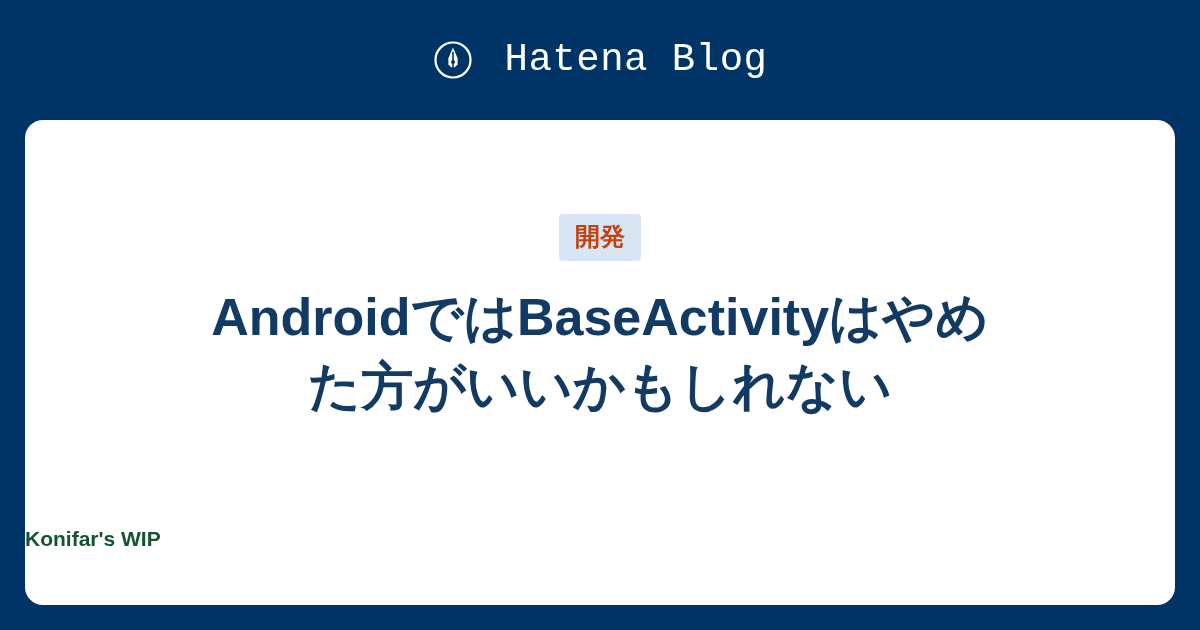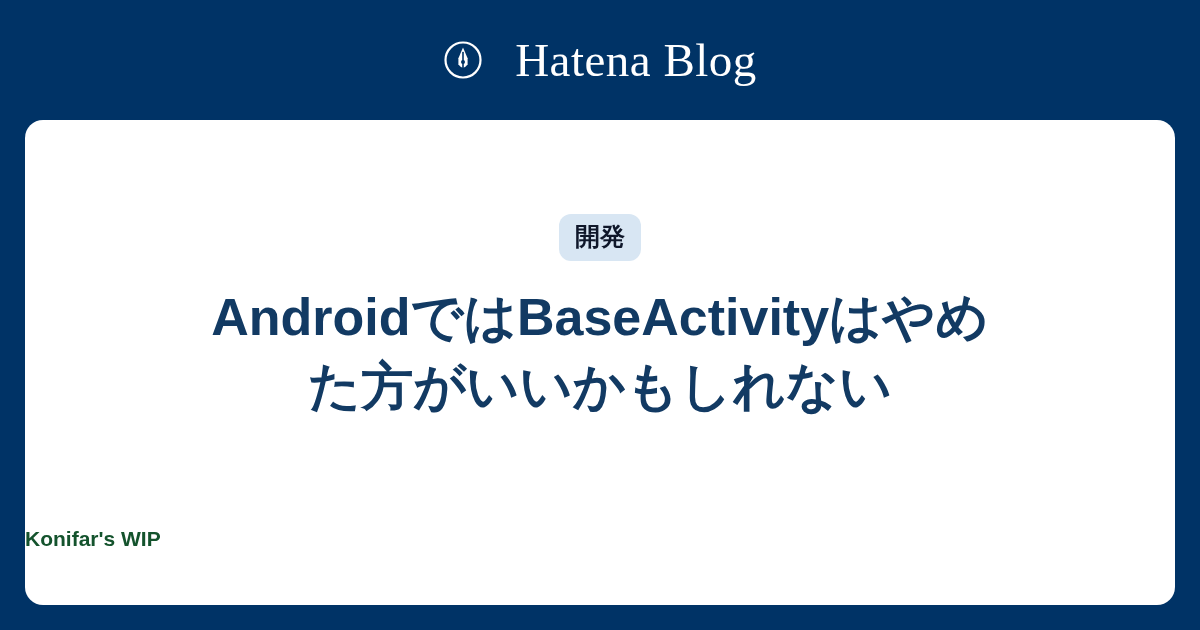--- a/index.html
+++ b/index.html
@@ -34,26 +34,26 @@
     gap: 14px;
   }
   .brand-logo-icon {
     width: 40px;
     height: 40px;
     flex: 0 0 40px;
     display: block;
   }
   .brand-name {
     color: #ffffff;
-    font-size: 47px;
+    font-size: 39px;
     font-weight: 300;
     letter-spacing: 0.5px;
     line-height: 1;
     white-space: nowrap;
-    font-family: Liberation Serif, serif;
+    font-family: Liberation Mono, monospace;
     margin-left: 18px;
   }
 
   
   .entry-card {
     position: absolute;
     left: 25px;
     top: 120px;
     width: 1150px;
     height: 485px;
@@ -69,26 +69,26 @@
   .tag-list {
     margin-top: 94px;
     display: flex;
     flex-direction: row;
     align-items: center;
     justify-content: center;
     gap: 12px;
   }
   .tag-chip {
     background: #d8e6f3;
-    color: #0f172a;
+    color: #c2410c;
     font-size: 25px;
     font-weight: 700;
     line-height: 1;
     padding: 10px 16px 12px 16px;
-    border-radius: 12px;
+    border-radius: 4px;
     white-space: nowrap;
   }
 
   
   .entry-title {
     margin-top: 22px;
     width: 790px;
     color: #123a63;
     font-size: 52px;
     font-weight: 700;

